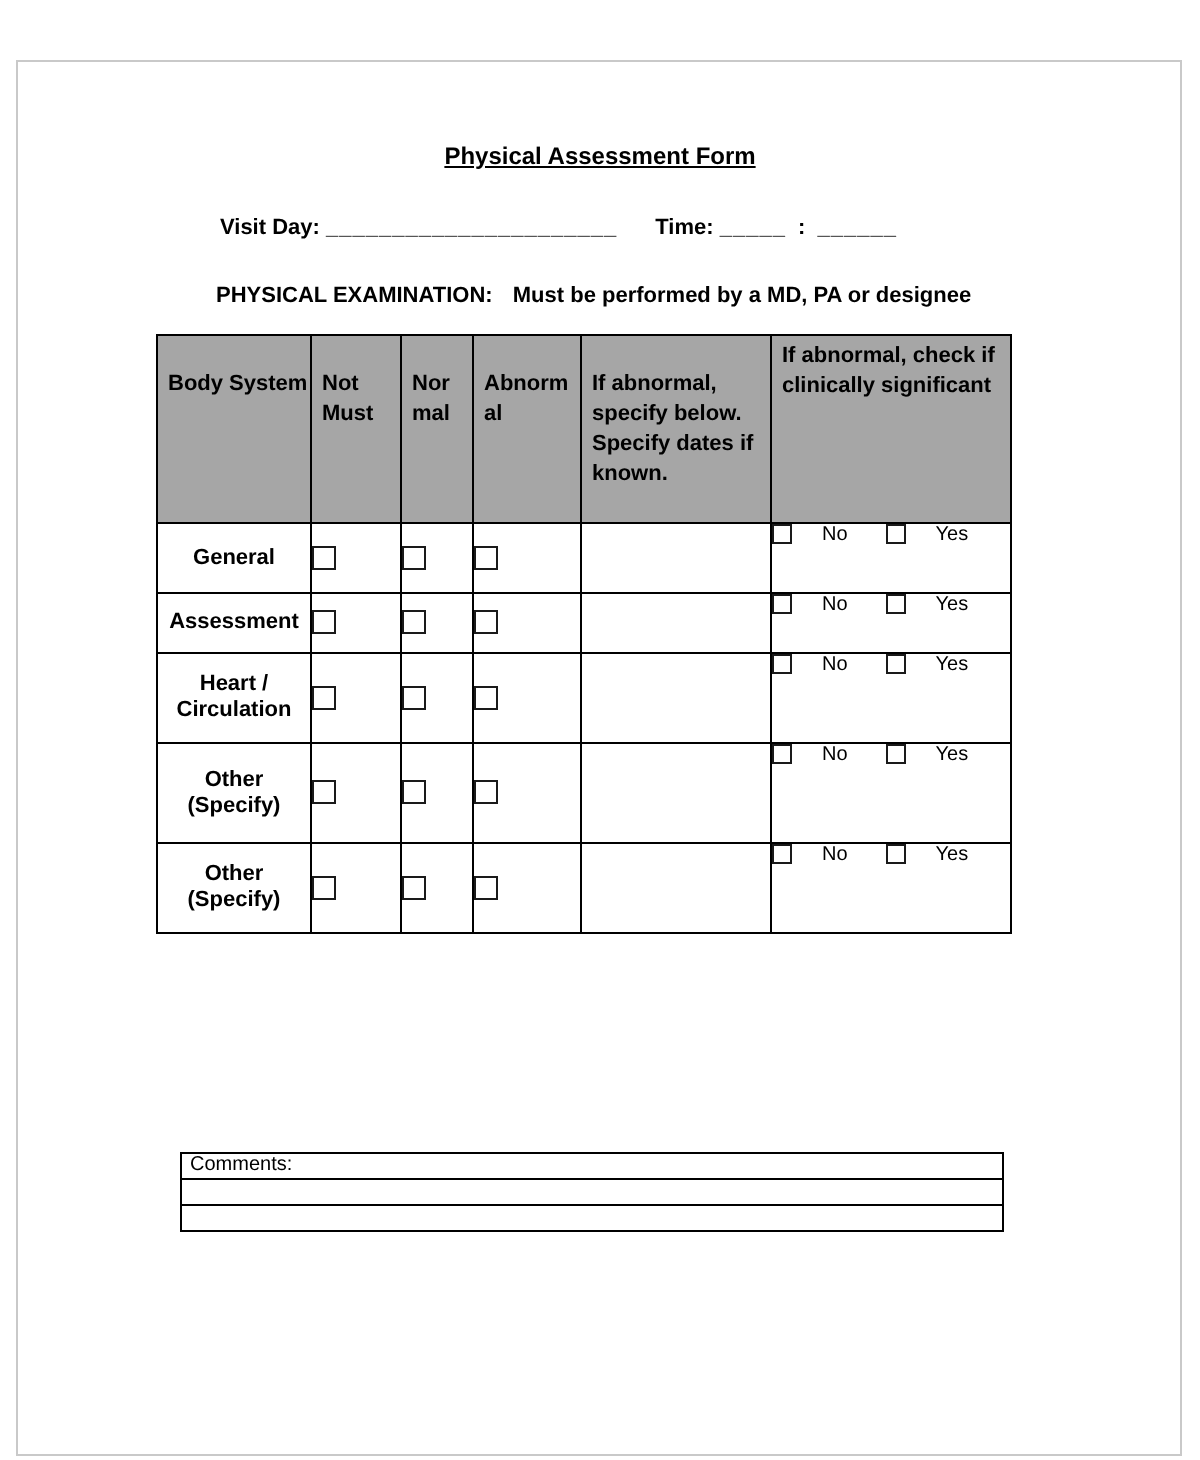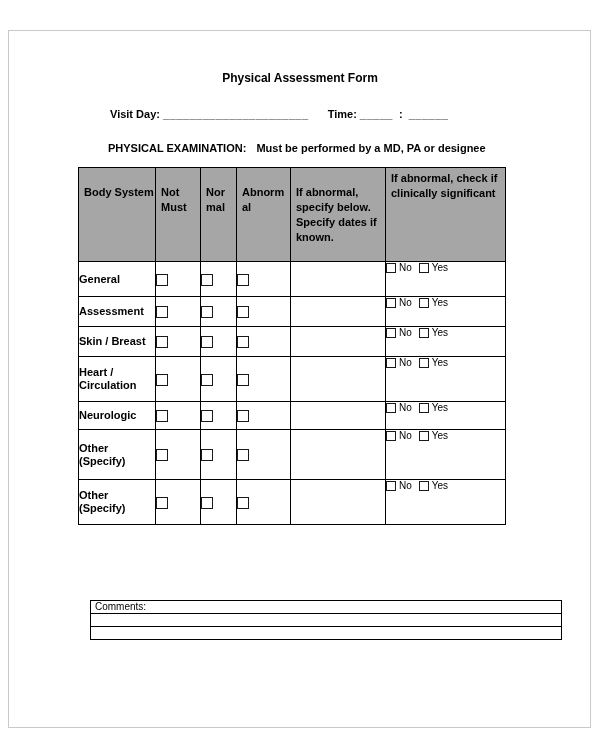--- a/index.html
+++ b/index.html
@@ -19,21 +19,21 @@
   .page-frame {
     position: absolute;
     left: 8px; top: 30px;
     width: 583px; height: 698px;
     border: 1px solid var(--page-border);
     background: #fff;
   }
   .form-title {
     position: absolute; top: 71px; left: 0;
     width: 600px; text-align: center;
-    font-size: 12px; font-weight: bold;
+    font-size: 12px; font-weight: bold; text-decoration: underline;
   }
   .visit-row {
     position: absolute; top: 108px; left: 110px;
     font-size: 11px; font-weight: bold; white-space: nowrap;
   }
   .visit-row .blank { letter-spacing: 0.5px; text-align: right; }
   .visit-row .time-label { margin-left: 16px; }
   .visit-row .sep { margin: 0 3px; }
   .exam-row {
     position: absolute; top: 142px; left: 108px;
@@ -57,42 +57,43 @@
     text-align: left; vertical-align: top;
     padding: 17px 2px 16px 5px;
   }
   table.main th div { line-height: 15px; white-space: nowrap; }
   table.main th.th-sig { padding-top: 3px; }
   table.main th.th-sig div { white-space: normal; line-height: 15px; }
   td.body-cell {
     font-size: 11px; font-weight: bold;
     vertical-align: middle; padding-left: 5px;
     line-height: 13px;
+    text-align: center;
   }
   td.cb-cell { vertical-align: middle; padding-left: 13px; }
   .cb {
     display: inline-block; width: 12px; height: 12px;
     border: 1px solid #1a1a1a; background: #fff;
     vertical-align: middle;
   }
   .cb-sm { width: 10px; height: 10px; }
   td.specify-cell { background: #fff; }
   td.sig-cell { vertical-align: top; padding: 2px 0 0 5px; }
   .noyes {
-    display: flex; align-items: flex-end;
-    font-size: 10px; font-weight: normal;
+    display: flex; align-items: flex-start;
+    font-size: 10px; font-weight: normal; gap: 12px;
   }
   .noyes .lbl { margin-left: 3px; }
   .noyes .cb-sm + .lbl { margin-right: 7px; }
   .noyes .cb-sm:last-of-type { margin-left: 0; }
   .noyes .lbl:last-child { margin-right: 0; }
 
   table.comments {
-    position: absolute; top: 600px; left: 90px;
-    width: 472px; border-collapse: collapse; table-layout: fixed;
+    position: absolute; top: 576px; left: 90px;
+    width: 412px; border-collapse: collapse; table-layout: fixed;
   }
   table.comments td {
     border: 1px solid var(--table-border);
     height: 13px; font-size: 10px; font-weight: normal;
     padding: 0 0 0 4px; vertical-align: top; line-height: 12px;
   }
 </style>
 </head>
 <body>
 
@@ -177,68 +178,38 @@
     <td class="sig-cell">
       <div class="noyes">
         <span class="cb cb-sm"></span>
             <span class="lbl">No</span>
         <span class="cb cb-sm"></span>
             <span class="lbl">Yes</span>
       </div>
     </td>
   </tr>
 
-  <tr style="height:30px">
-    <td class="body-cell">Skin / Breast</td>
-    <td class="cb-cell"><span class="cb"></span></td>
-    <td class="cb-cell"><span class="cb"></span></td>
-    <td class="cb-cell"><span class="cb"></span></td>
-    <td class="specify-cell"></td>
-    <td class="sig-cell">
-      <div class="noyes">
-        <span class="cb cb-sm"></span>
-            <span class="lbl">No</span>
-        <span class="cb cb-sm"></span>
-            <span class="lbl">Yes</span>
-      </div>
-    </td>
-  </tr>
 
 
   <tr style="height:45px">
     <td class="body-cell">Heart / Circulation</td>
     <td class="cb-cell"><span class="cb"></span></td>
     <td class="cb-cell"><span class="cb"></span></td>
     <td class="cb-cell"><span class="cb"></span></td>
     <td class="specify-cell"></td>
     <td class="sig-cell">
       <div class="noyes">
         <span class="cb cb-sm"></span>
             <span class="lbl">No</span>
         <span class="cb cb-sm"></span>
             <span class="lbl">Yes</span>
       </div>
     </td>
   </tr>
 
-  <tr style="height:28px">
-    <td class="body-cell">Neurologic</td>
-    <td class="cb-cell"><span class="cb"></span></td>
-    <td class="cb-cell"><span class="cb"></span></td>
-    <td class="cb-cell"><span class="cb"></span></td>
-    <td class="specify-cell"></td>
-    <td class="sig-cell">
-      <div class="noyes">
-        <span class="cb cb-sm"></span>
-            <span class="lbl">No</span>
-        <span class="cb cb-sm"></span>
-            <span class="lbl">Yes</span>
-      </div>
-    </td>
-  </tr>
 
   <tr style="height:50px">
     <td class="body-cell">Other (Specify)</td>
     <td class="cb-cell"><span class="cb"></span></td>
     <td class="cb-cell"><span class="cb"></span></td>
     <td class="cb-cell"><span class="cb"></span></td>
     <td class="specify-cell"></td>
     <td class="sig-cell">
       <div class="noyes">
         <span class="cb cb-sm"></span>

